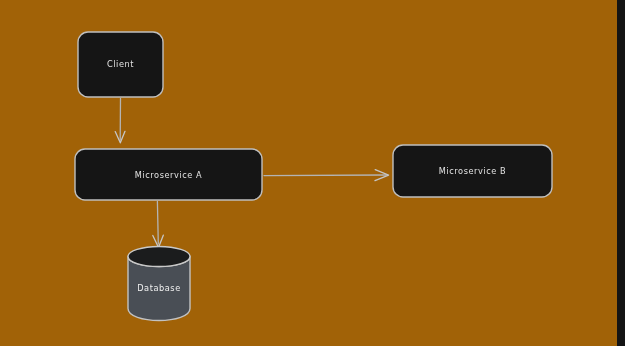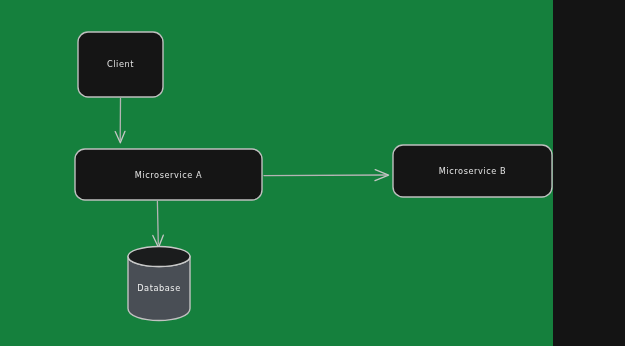--- a/index.html
+++ b/index.html
@@ -2,23 +2,23 @@
 <html><head>
 <meta charset="utf-8">
 <style>
   html, body {
     margin: 0;
     padding: 0;
     background: #141414;
   }
   #canvas {
     position: relative;
-    width: 553px;
+    width: 617px;
     height: 346px;
-    background: #15803d;
+    background: #a16207;
     overflow: hidden;
     font-family: "DejaVu Sans", sans-serif;
   }
   #diagram-svg {
     position: absolute;
     left: 0;
     top: 0;
     width: 625px;
     height: 346px;
     display: block;

